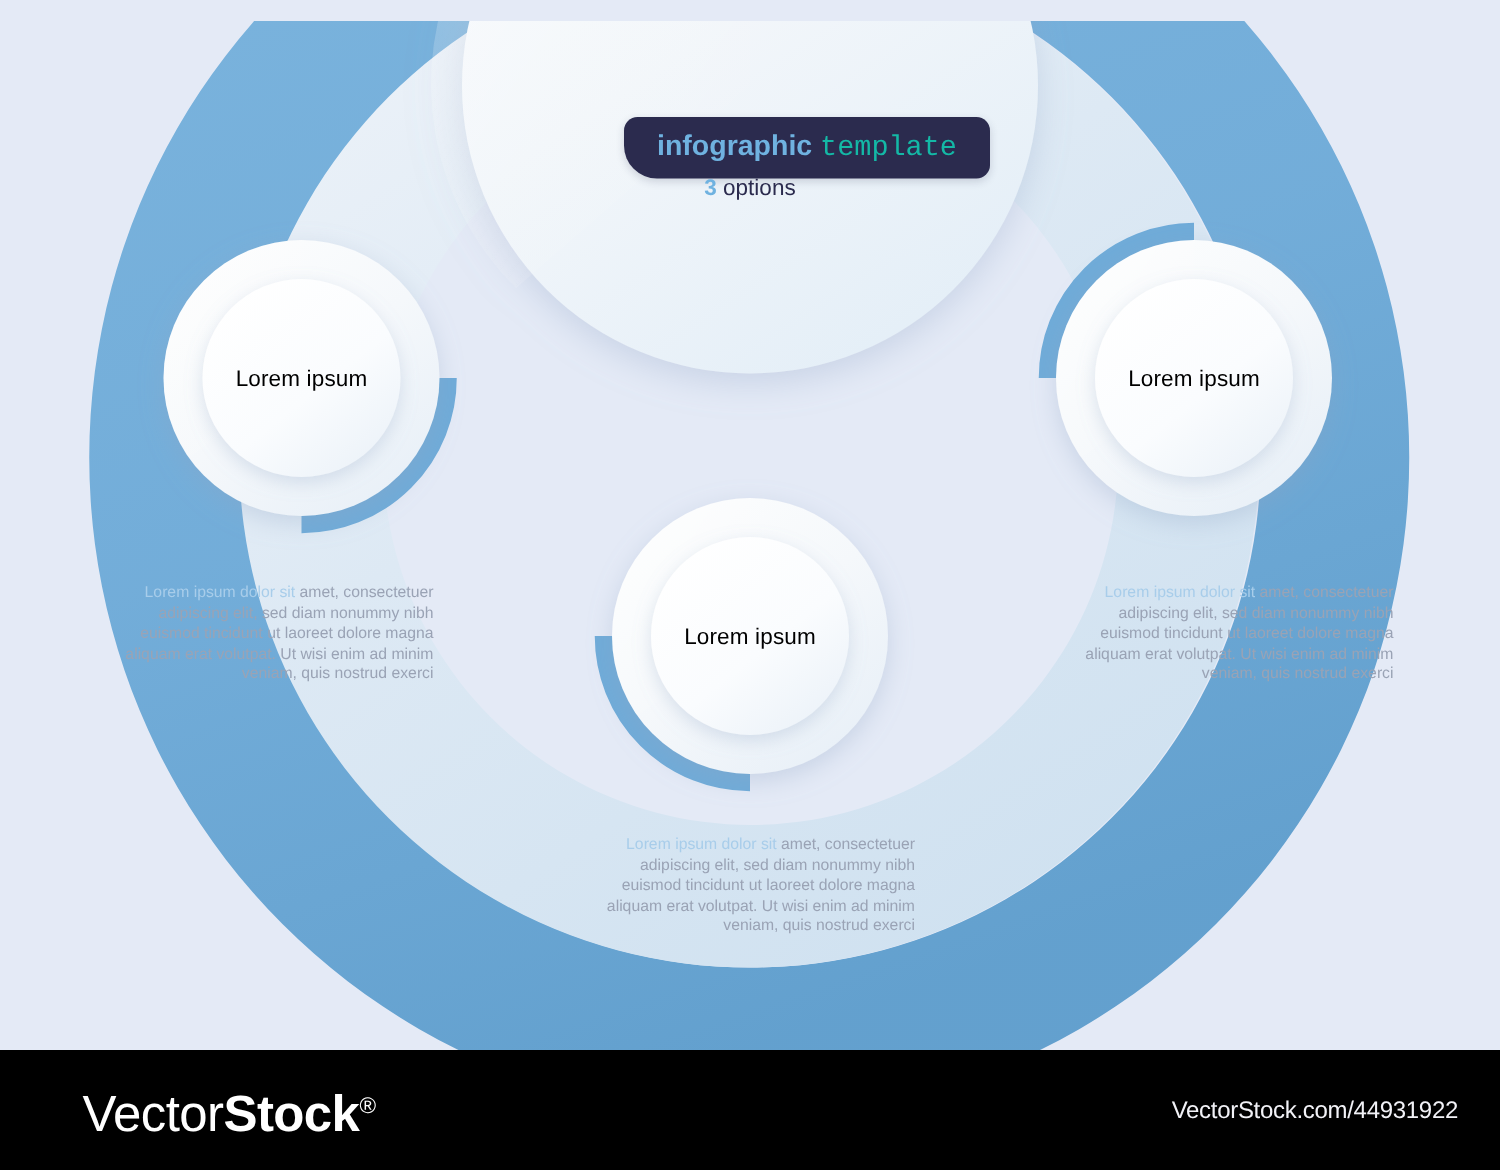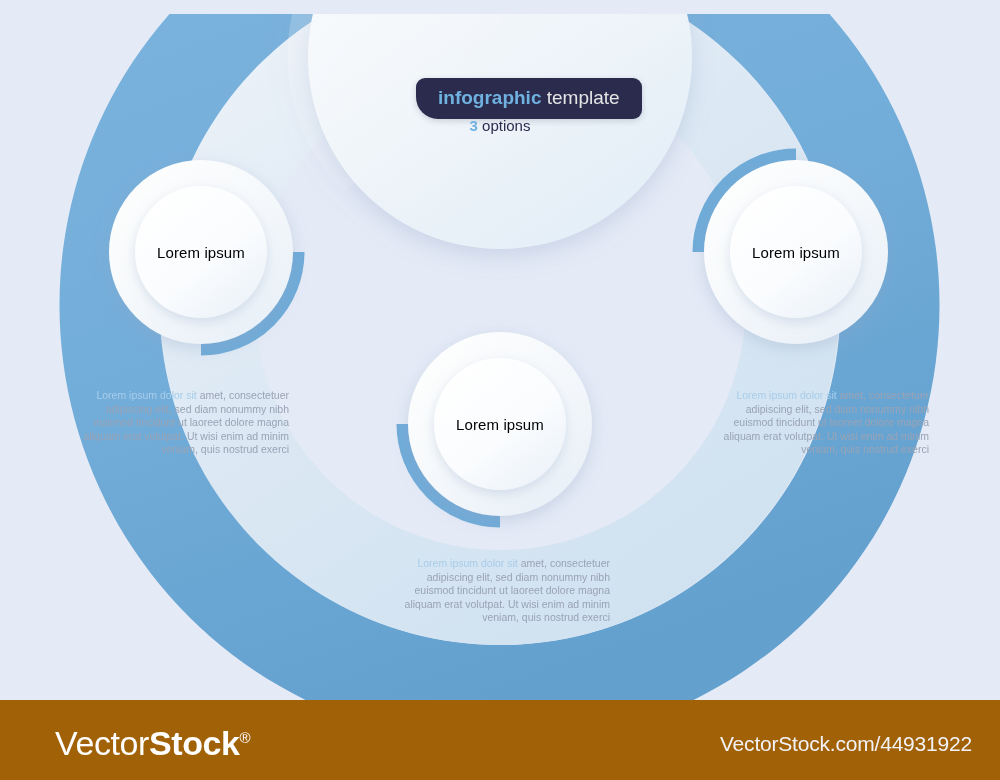--- a/index.html
+++ b/index.html
@@ -51,21 +51,21 @@
   .title-badge {
     position: absolute;
     background: #2b2b4e;
     border-radius: 9px 9px 9px 22px;
     padding: 9px 22px 10px 22px;
     font-size: 19px;
     white-space: nowrap;
     box-shadow: 0 2px 6px rgba(40,45,80,.18);
   }
   .title-badge .strong { color: #6fb2e0; font-weight: bold; }
-  .title-badge .light  { color: #e5e5e5; }
+  .title-badge .light  { color: #14b8a6; font-family: Liberation Mono, monospace; }
 
   .subtitle {
     position: absolute;
     font-size: 15px;
     color: #2b2b4e;
     white-space: nowrap;
     text-align: center;
   }
   .subtitle .num { color: #6fb2e0; font-weight: bold; }
 
@@ -78,38 +78,38 @@
     color: #9aa3b5;
   }
   .para .lead { color: #a8cdea; }
 
   
   #footer {
     position: absolute;
     left: 0; top: 700px;
     width: 1000px;
     height: 80px;
-    background: #a16207;
+    background: #000000;
     overflow: hidden;
   }
   #wm-logo {
     position: absolute;
     left: 55px; top: 24px;
     font-size: 34px;
     color: #ffffff;
     letter-spacing: -.4px;
     white-space: nowrap;
   }
   #wm-logo .thin { font-weight: 300; }
   #wm-logo .bold { font-weight: bold; }
   #wm-logo .reg  { font-size: 15px; vertical-align: super; }
   #wm-url {
     position: absolute;
     right: 28px; top: 32px;
-    font-size: 21px;
+    font-size: 16px;
     color: #f2f2f7;
     letter-spacing: -.2px;
     white-space: nowrap;
   }
 </style>
 </head>
 <body>
 
 <div id="stage">
 

